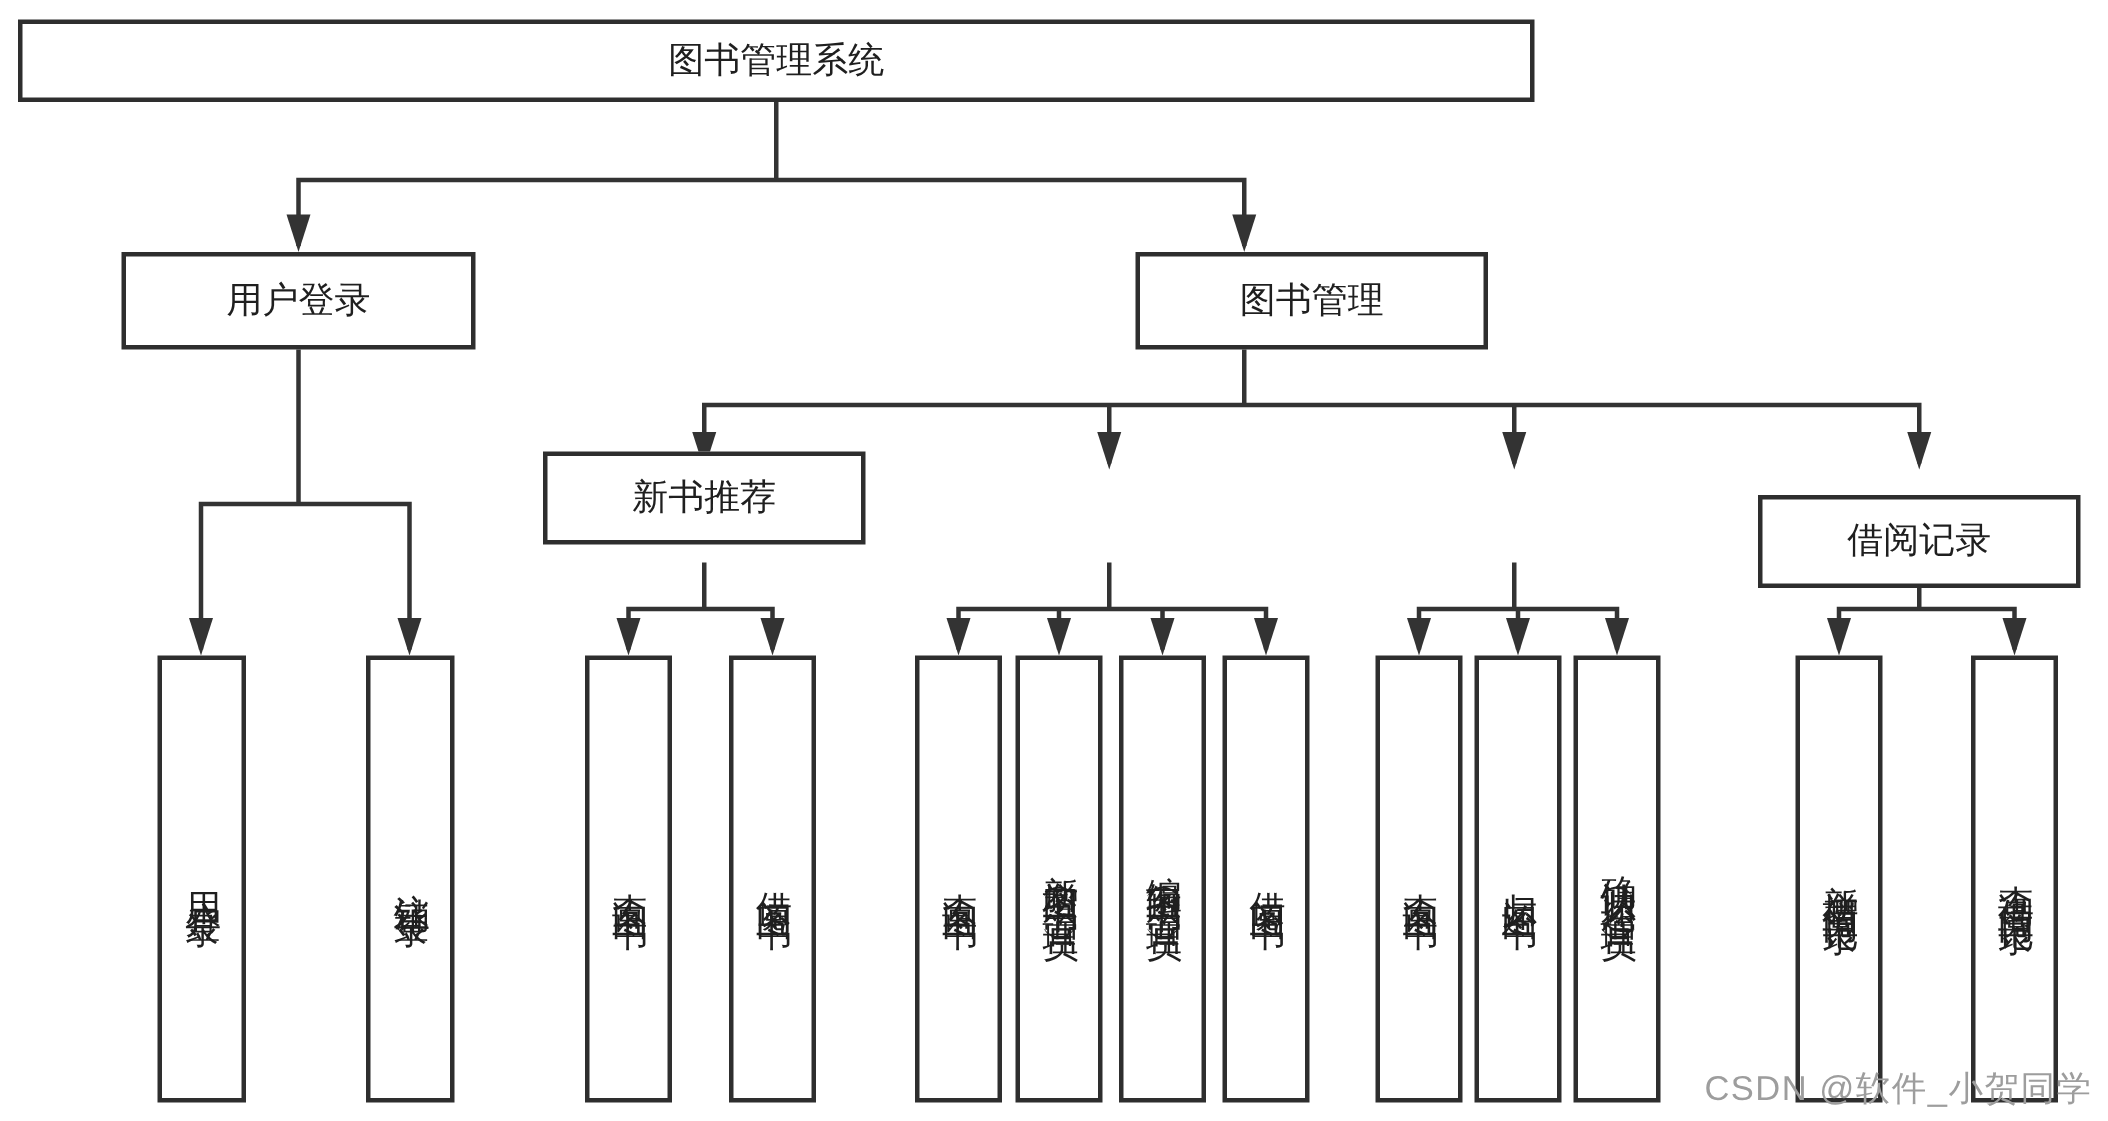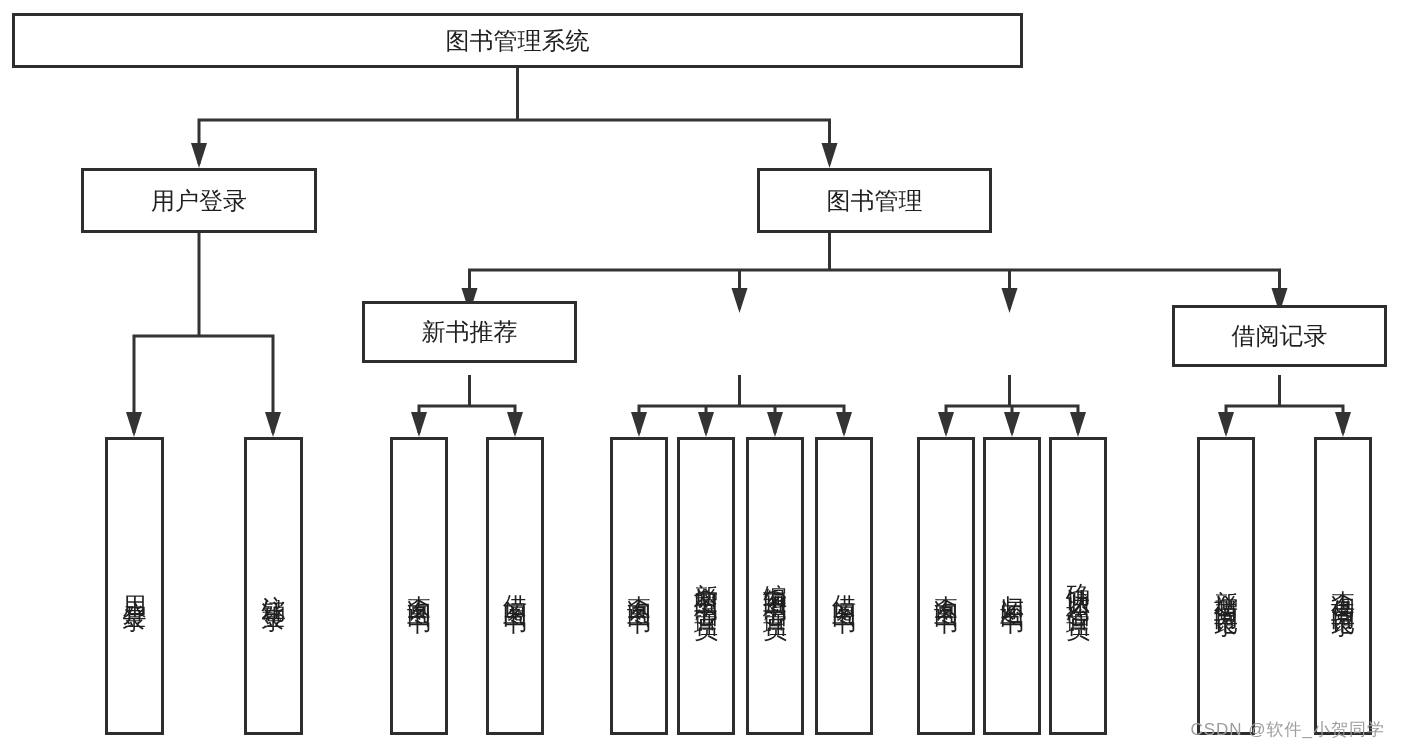--- a/index.html
+++ b/index.html
@@ -34,22 +34,22 @@
   }
   .vnode{
     writing-mode:vertical-rl;
     text-orientation:mixed;
     letter-spacing:5px;
     font-size:24px;
     white-space:normal;
   }
   .watermark{
     position:absolute;
-    right:20px;bottom:6px;
-    font-size:17px;
+    right:10px;bottom:6px;
+    font-size:23px;
     color:var(--watermark);
     letter-spacing:1px;
     z-index:5;
   }
 </style>
 </head>
 <body>
 
 <div class="canvas">
 
@@ -88,21 +88,21 @@
     <path class="a" d="M1226 437 L1218 412 L1234 412 Z"></path>
     <path class="a" d="M1343 437 L1335 412 L1351 412 Z"></path>
   </svg>
 
   <div class="node" style="left:12px;top:13px;width:1011px;height:55px;">图书管理系统</div>
 
   <div class="node" style="left:81px;top:168px;width:236px;height:65px;">用户登录</div>
   <div class="node" style="left:712px;top:168px;width:235px;height:65px;margin-left:45px;">图书管理</div>
 
   <div class="node" style="left:362px;top:301px;width:215px;height:62px;">新书推荐</div>
-  <div class="node" style="left:1172px;top:305px;width:215px;height:62px;">借阅记录</div>
+  <div class="node" style="left:1172px;top:330px;width:215px;height:62px;">借阅记录</div>
 
   <div class="node vnode" style="left:105px;top:437px;width:59px;height:298px;">用户登录</div>
   <div class="node vnode" style="left:244px;top:437px;width:59px;height:298px;">注销登录</div>
 
   <div class="node vnode" style="left:390px;top:437px;width:58px;height:298px;">查询图书</div>
   <div class="node vnode" style="left:486px;top:437px;width:58px;height:298px;">借阅图书</div>
 
   <div class="node vnode" style="left:610px;top:437px;width:58px;height:298px;">查询图书</div>
   <div class="node vnode" style="left:677px;top:437px;width:58px;height:298px;">新增图书（管理员）</div>
   <div class="node vnode" style="left:746px;top:437px;width:58px;height:298px;">编辑图书（管理员）</div>

